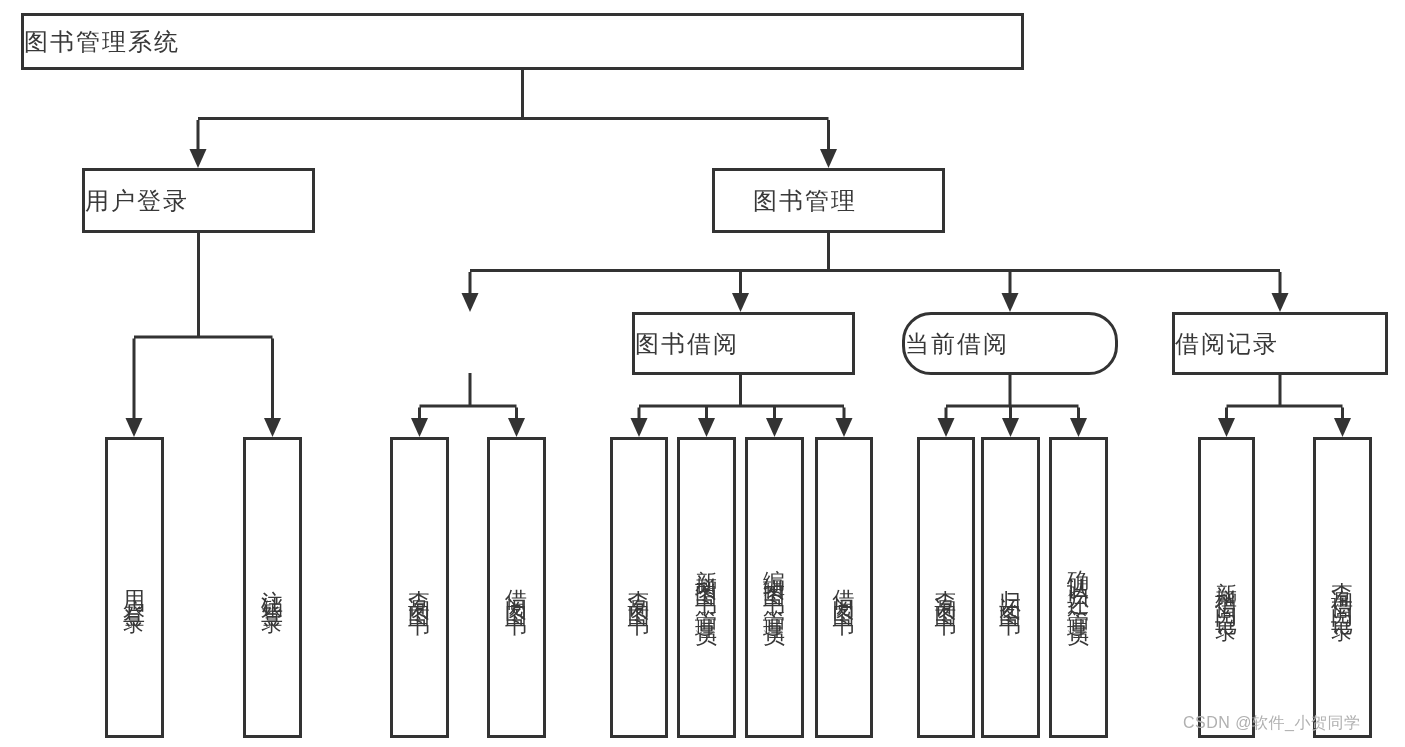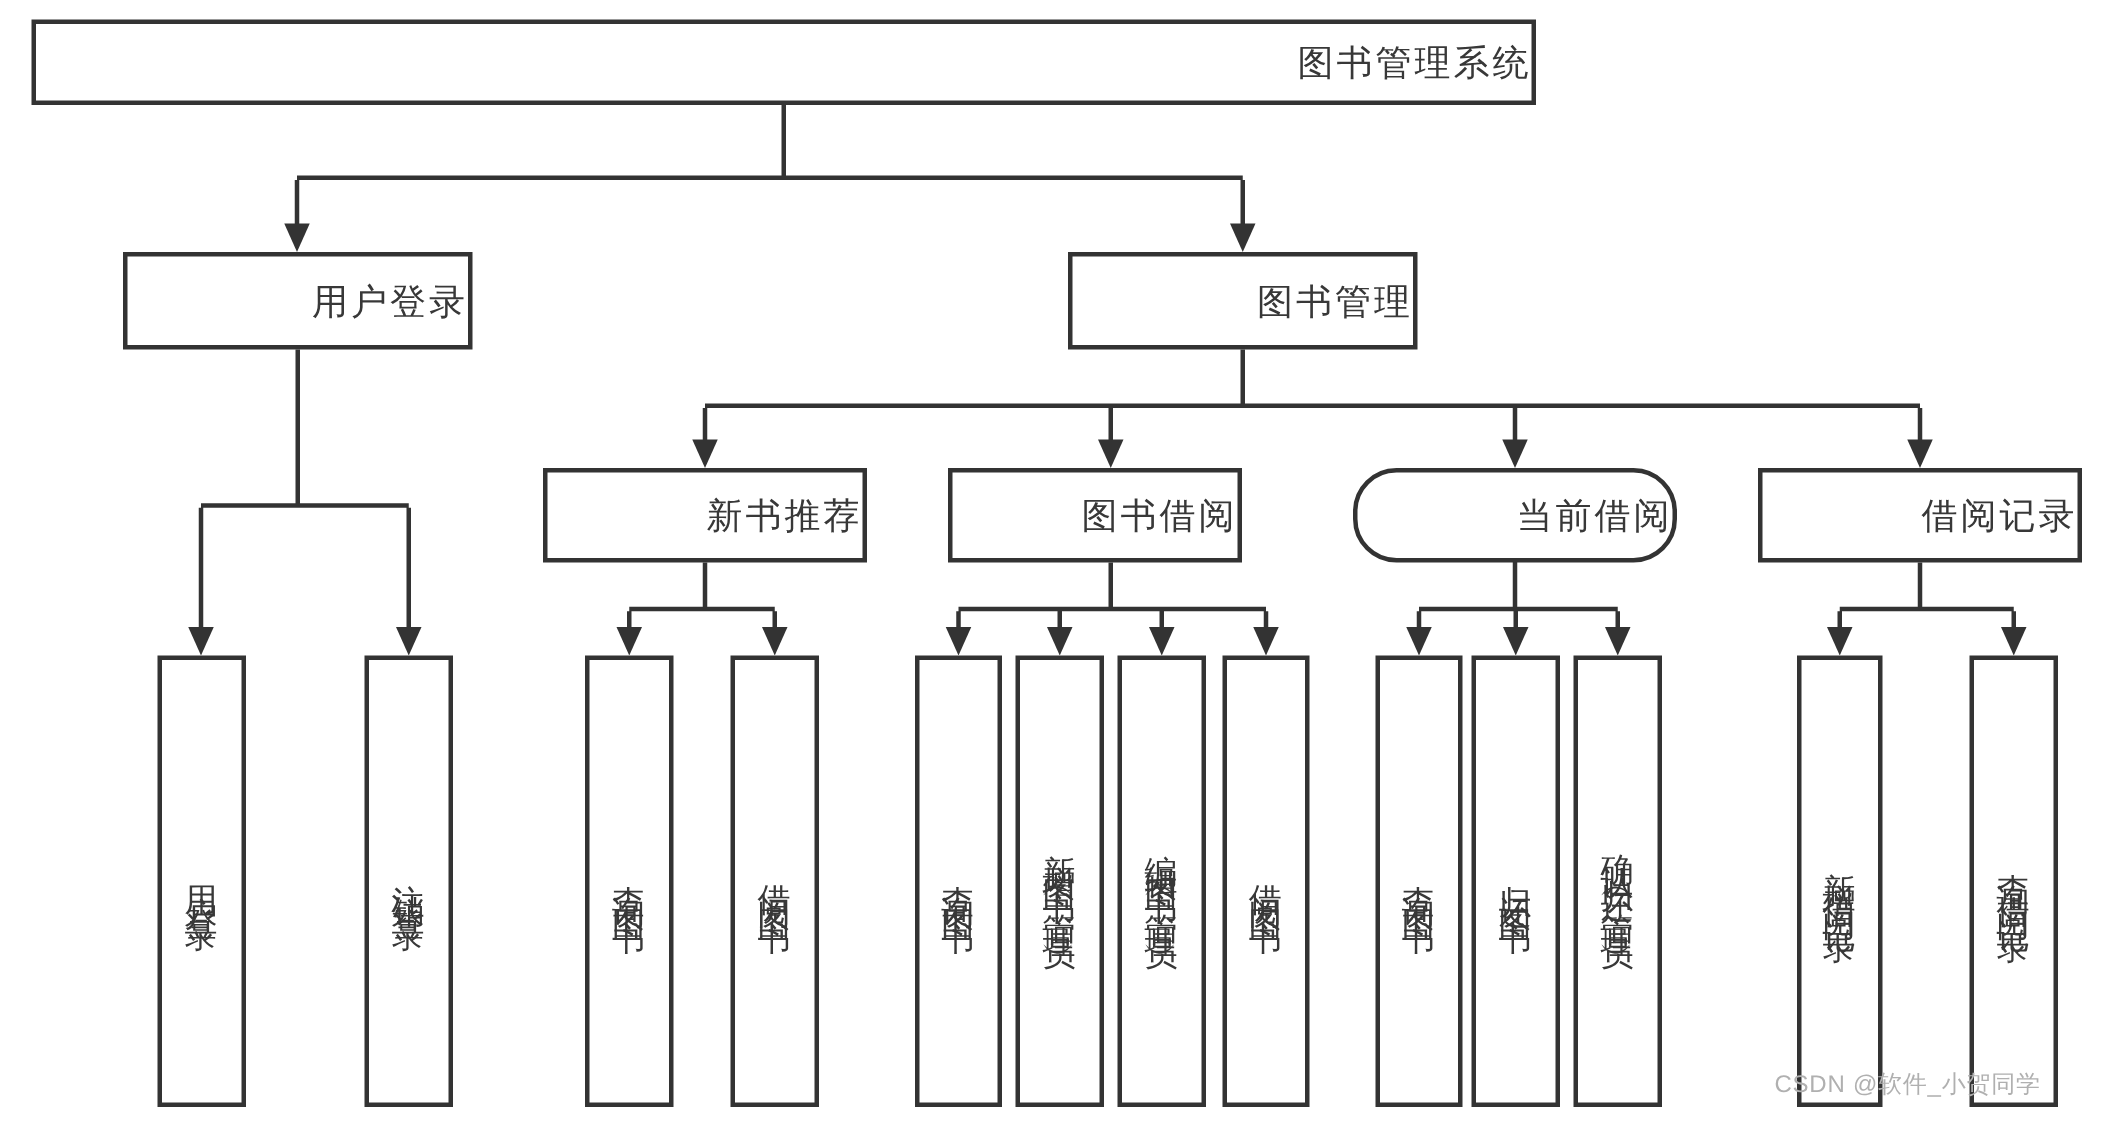--- a/index.html
+++ b/index.html
@@ -22,21 +22,21 @@
     fill: none;
   }
   #connectors polygon { fill: #333333; }
   .hbox {
     position: absolute;
     box-sizing: border-box;
     border: 3px solid #333333;
     background: #ffffff;
     display: flex;
     align-items: center;
-    justify-content: flex-end;
+    justify-content: flex-start;
     color: #383838;
     font-size: 24px;
     letter-spacing: 2px;
     white-space: nowrap;
   }
   .leaf {
     position: absolute;
     top: 437px;
     height: 301px;
     box-sizing: border-box;
@@ -110,24 +110,21 @@
     <span>图书管理系统</span>
   </div>
 
   <div class="hbox" style="left:82px; top:168px; width:233px; height:65px;">
     <span>用户登录</span>
   </div>
   <div class="hbox" style="left:712px; top:168px; width:233px; height:65px;padding-left:38px;">
     <span>图书管理</span>
   </div>
 
-  <div class="hbox" style="left:362px; top:312px; width:216px; height:63px;">
-    <span>新书推荐</span>
-  </div>
-  <div class="hbox" style="left:632px; top:312px; width:196px; height:63px;">
+  <div class="hbox" style="left:632px; top:312px; width:223px; height:63px;">
     <span>图书借阅</span>
   </div>
   <div class="hbox" style="left:902px; top:312px; width:216px; height:63px;border-radius:29px;">
     <span>当前借阅</span>
   </div>
   <div class="hbox" style="left:1172px; top:312px; width:216px; height:63px;">
     <span>借阅记录</span>
   </div>
 
   <div class="leaf" style="left:105px; width:59px;">

